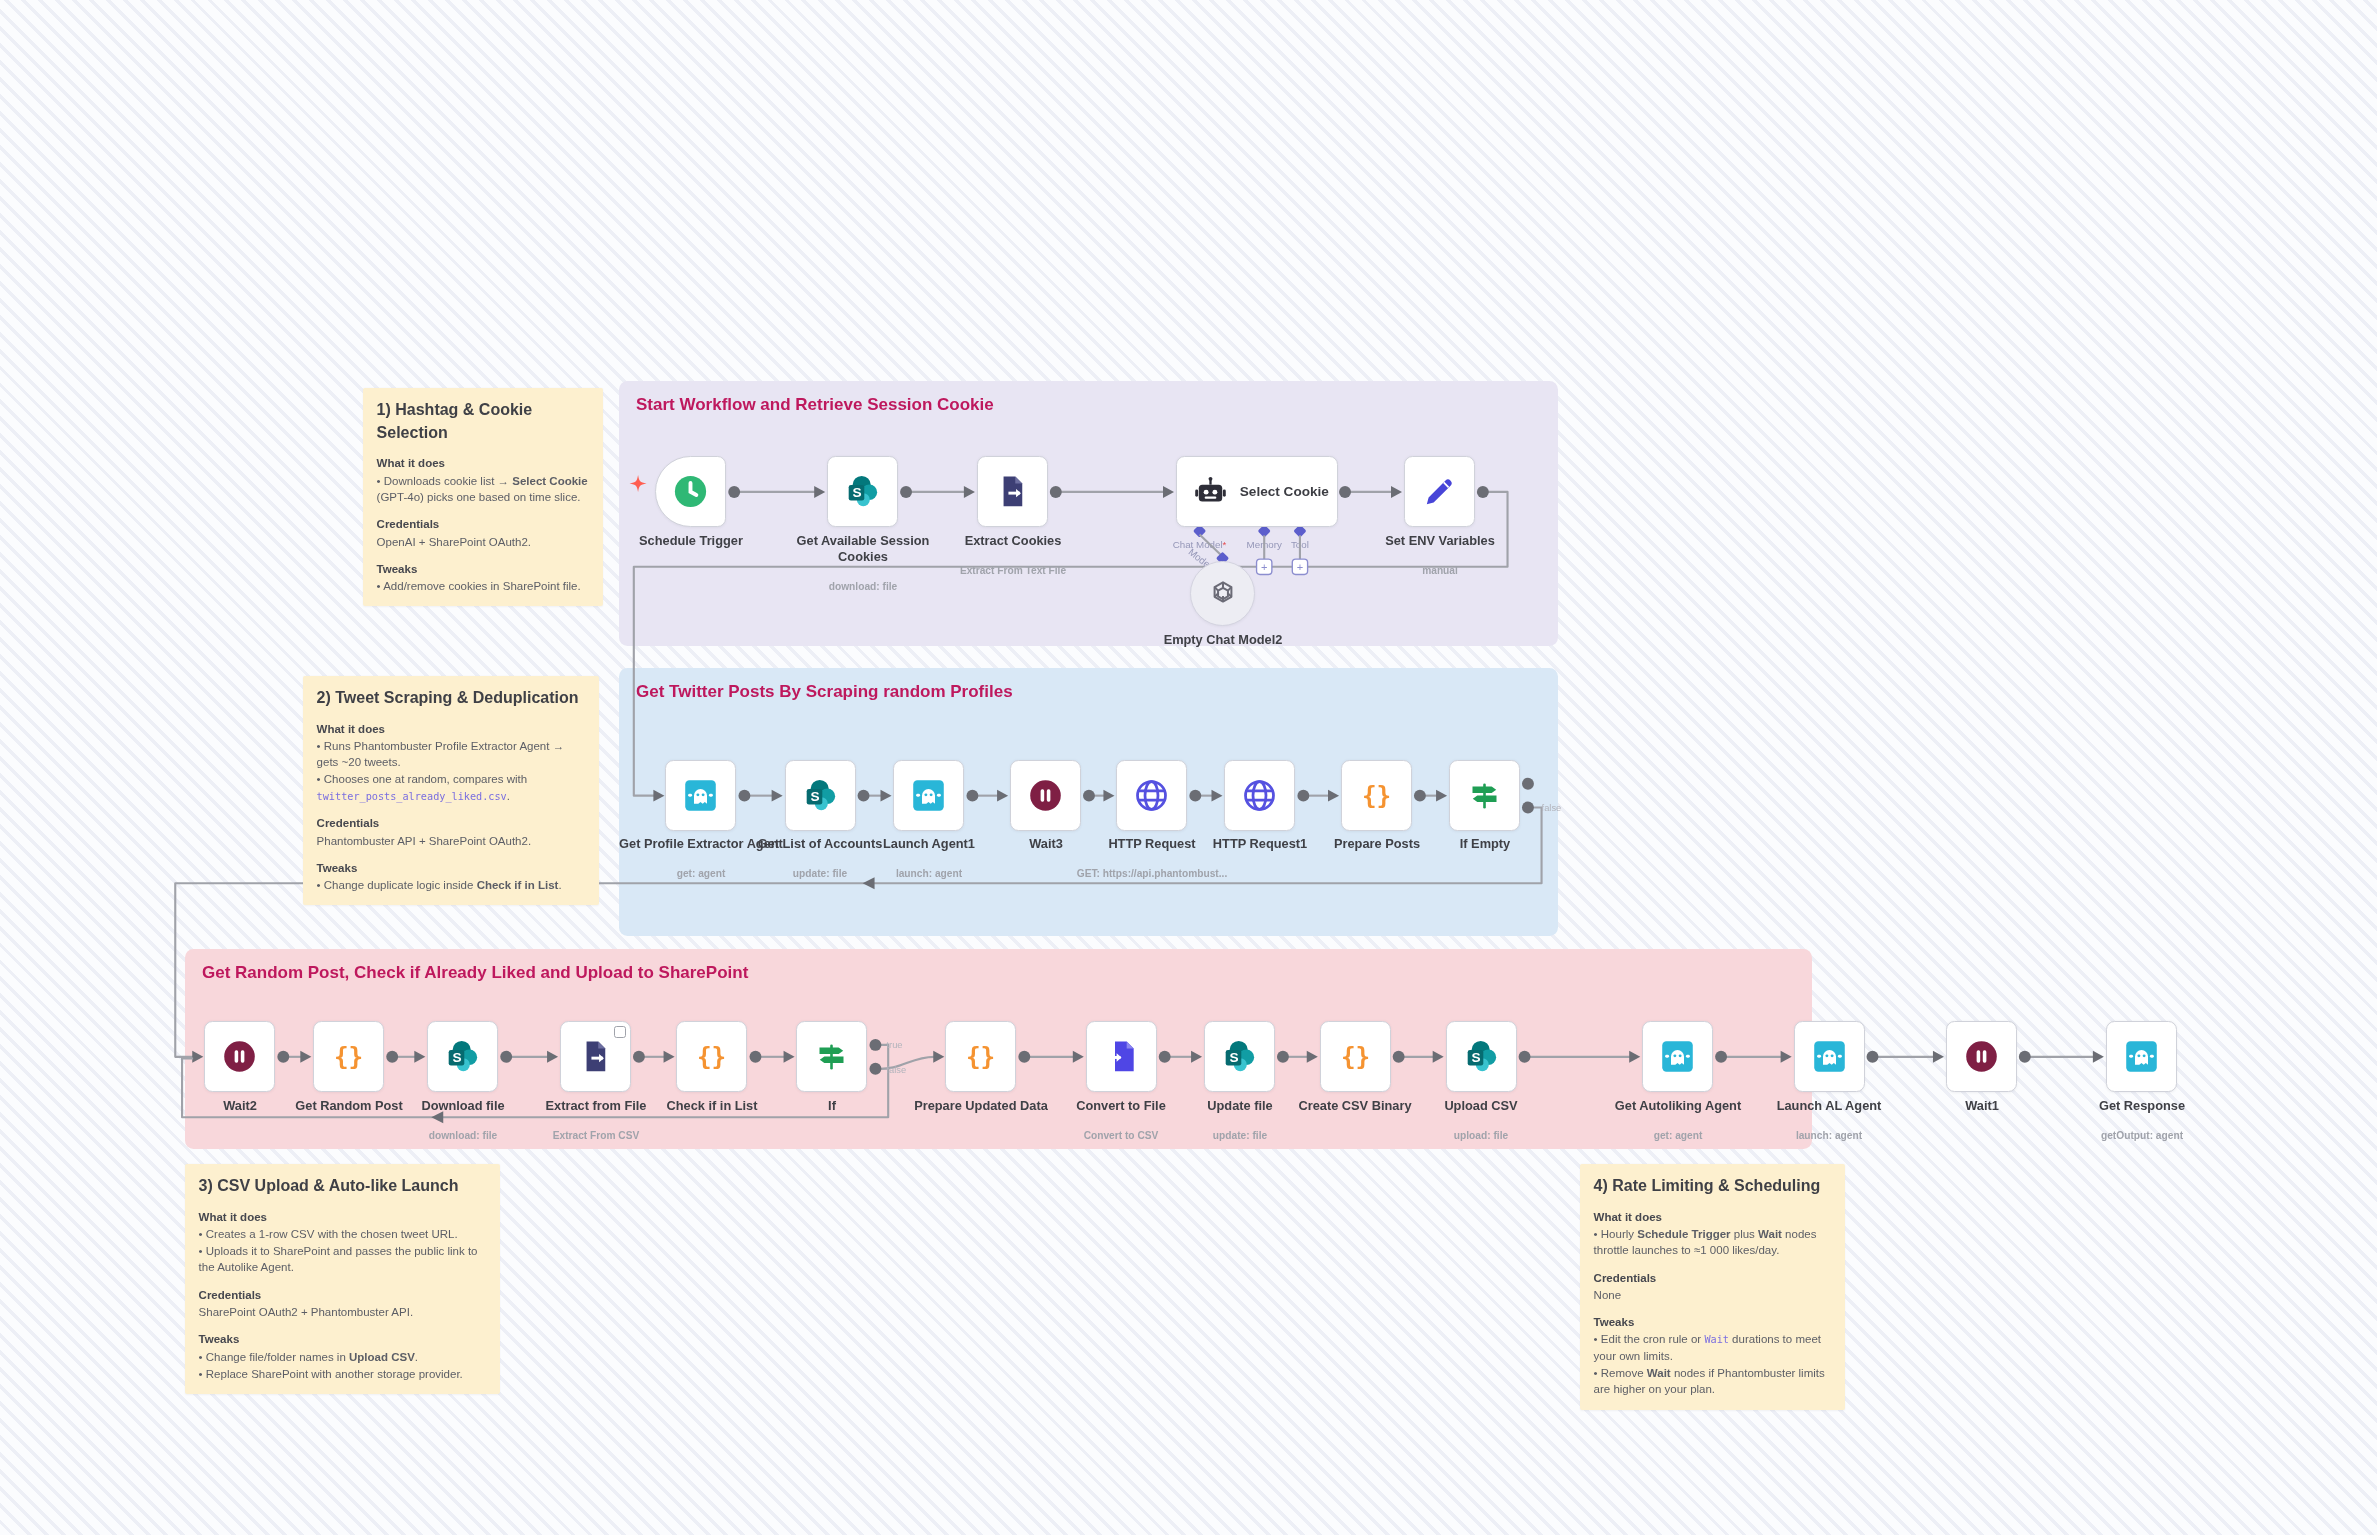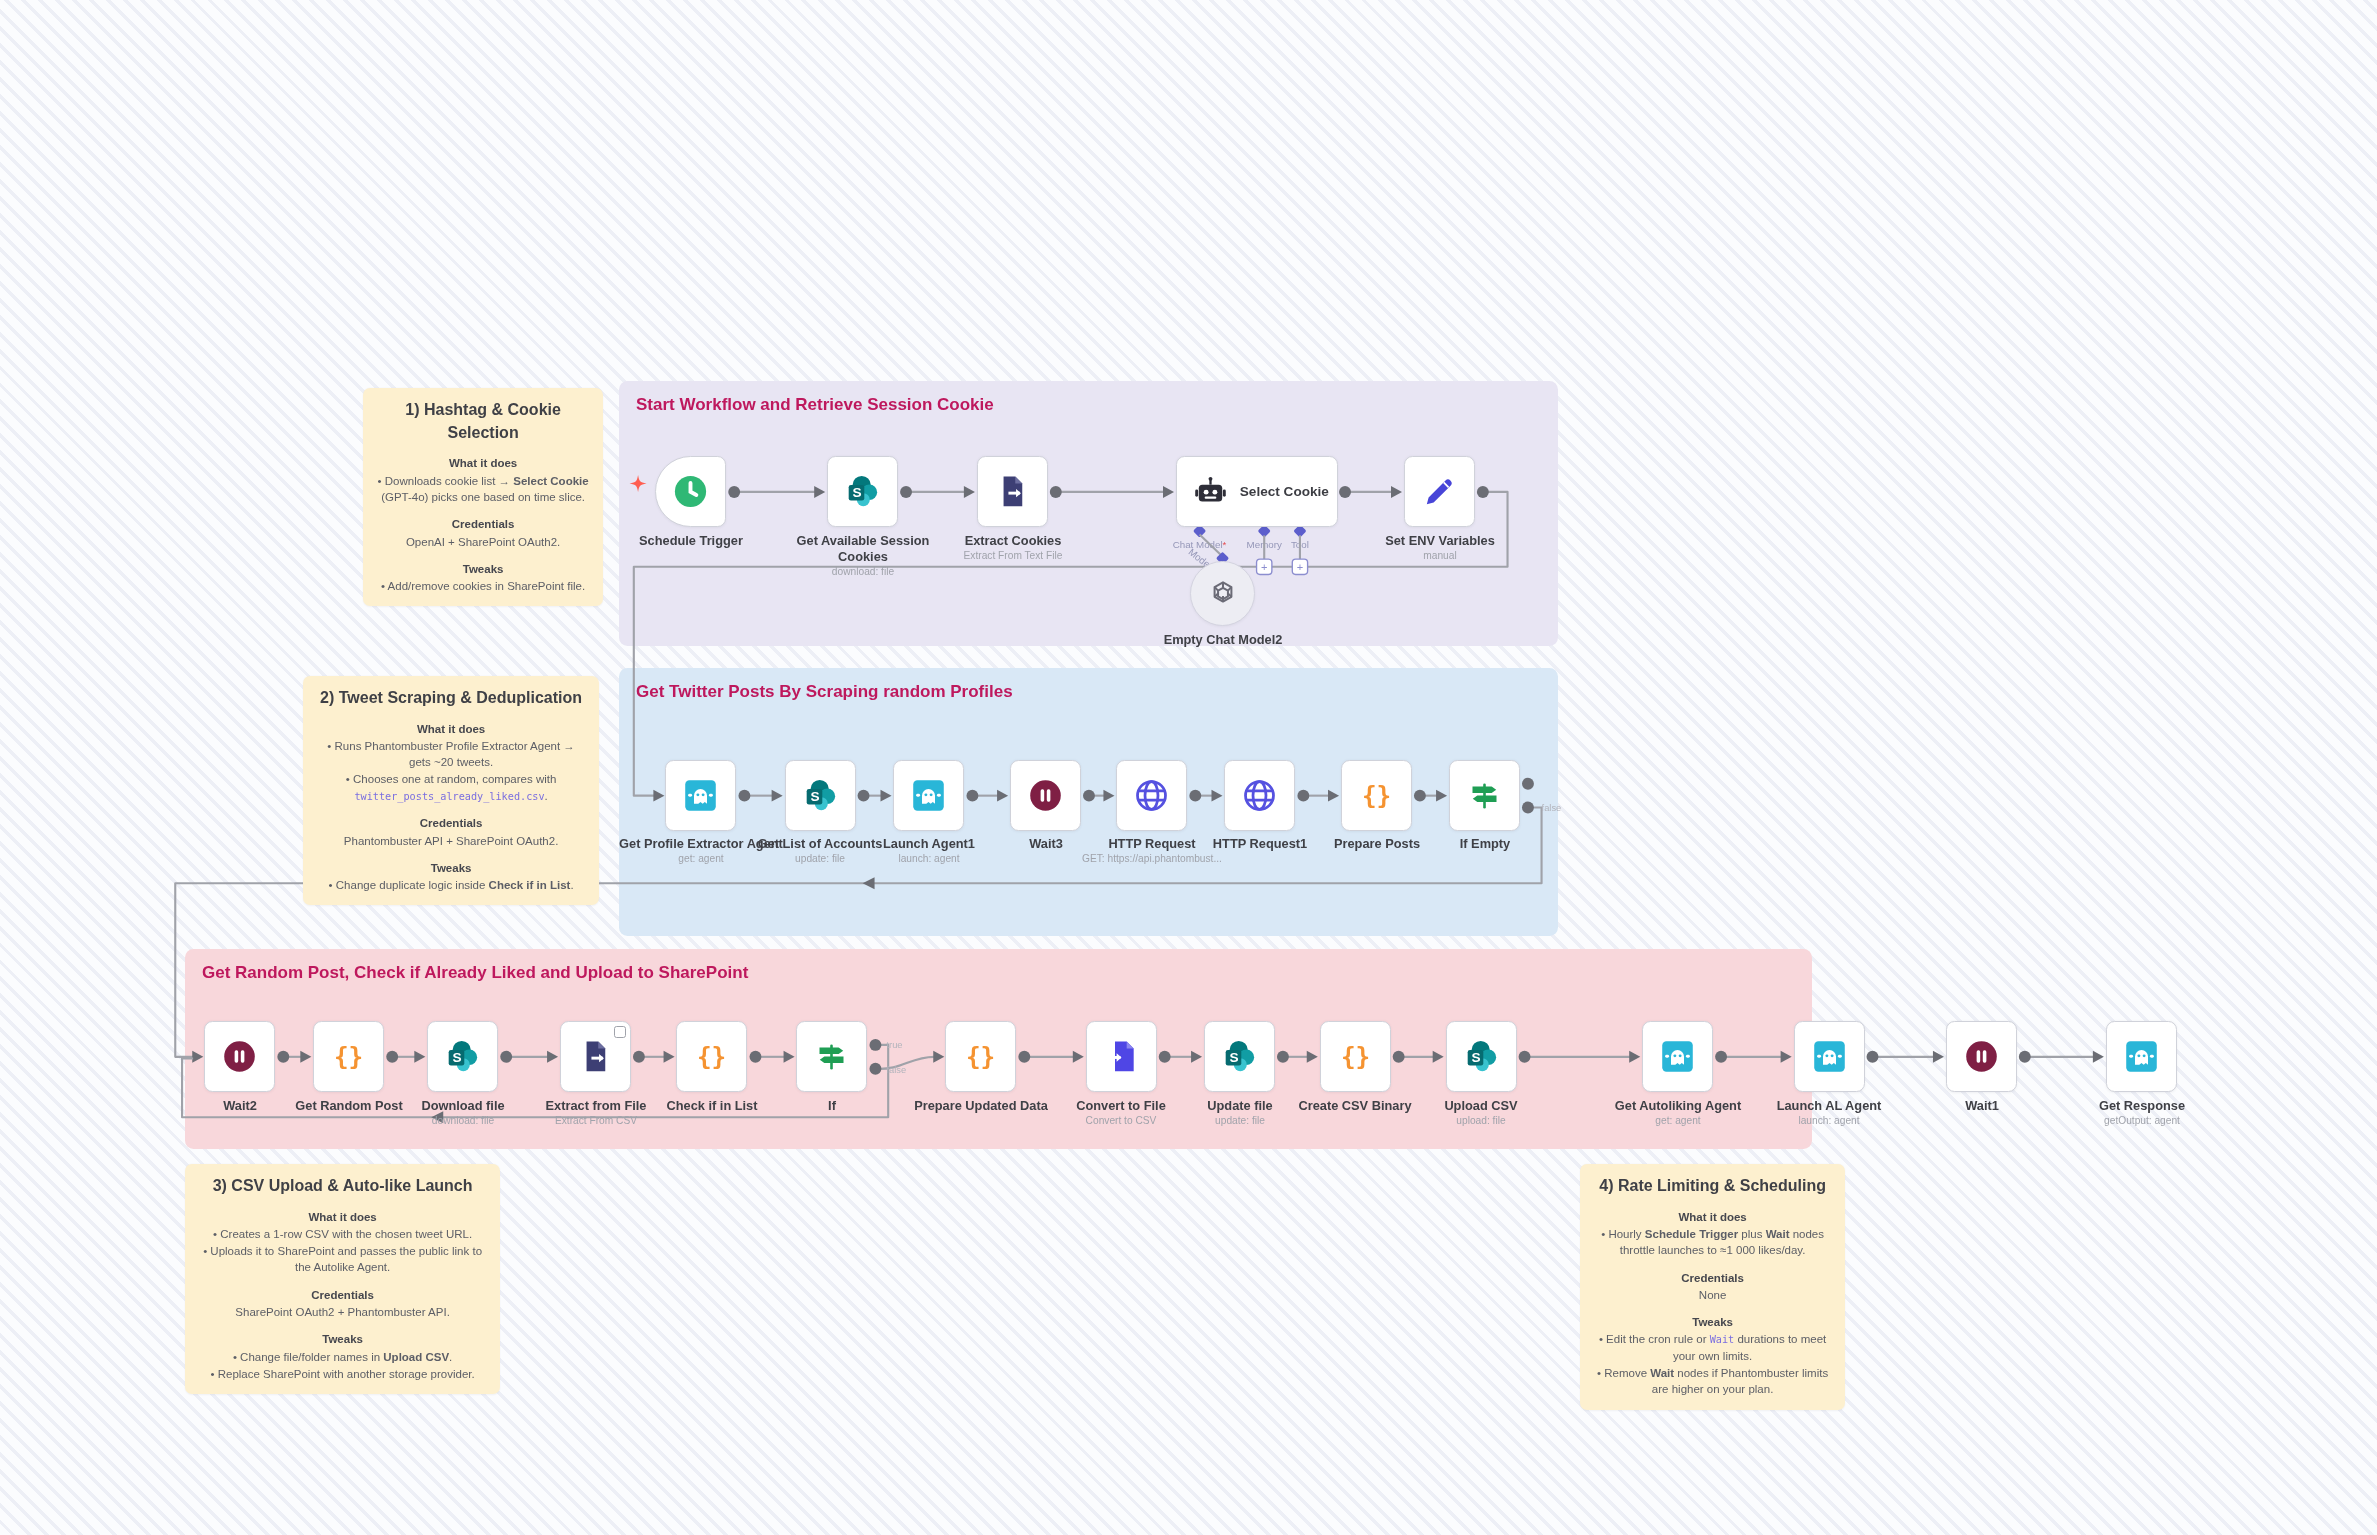--- a/index.html
+++ b/index.html
@@ -1,39 +1,39 @@
 <!DOCTYPE html>
 <html style="font-size:13.6px"><head>
 <meta charset="utf-8">
 <style>
   html,body{margin:0;padding:0;}
   body{font-family:"Liberation Sans",sans-serif;background:#fff;}
   #canvas{position:relative;overflow:hidden;
     background:repeating-linear-gradient(45deg,#fbfcfe 0px,#fbfcfe 8.5px,#edeff6 8.5px,#edeff6 12px);}
   .section{position:absolute;border-radius:8.5px;}
   .section-title{position:absolute;top:13.6px;left:17px;font-size:17px;font-weight:700;color:#be185d;white-space:nowrap;}
-  .sticky{position:absolute;background:#fdf0cf;border-radius:7px;padding:11px 13.6px;color:#5c5e66;
-    font-size:11.5px;line-height:1.42;box-shadow:0 0.9px 1.7px rgba(60,60,80,.06);text-align:center;}
+  .sticky{position:absolute;background:#fdf0cf;border-radius:2px;padding:11px 13.6px;color:#5c5e66;
+    font-size:11.5px;line-height:1.42;box-shadow:0 0.9px 1.7px rgba(60,60,80,.06);}
   .sticky h4{margin:0 0 7.7px 0;font-size:16px;color:#3f4046;}
   .s-head{font-weight:700;color:#46474e;margin-top:11px;}
   .sticky p{margin:0.9px 0;}
   .seg-b{font-weight:700;}
   .seg-c{font-family:"DejaVu Sans Mono",monospace;font-size:10.2px;color:#7a6ee0;}
   .node{position:absolute;width:71px;height:71px;background:#fff;border:1.7px solid #d0d2da;border-radius:8.5px;
     box-shadow:0 0.9px 2.6px rgba(68,68,90,.07);display:flex;align-items:center;justify-content:center;box-sizing:border-box;}
   .node.trigger{border-radius:36px 8.5px 8.5px 36px;}
   .node.wide{width:162px;justify-content:flex-start;padding-left:13.6px;gap:10.2px;}
   .node.circle{width:65px;height:65px;border-radius:50%;background:#ededf3;border-color:#d4d4e0;}
   .node .icon{display:flex;align-items:center;justify-content:center;}
   .node .icon svg{width:39px;height:39px;}
   .node.circle .icon svg{width:32px;height:32px;}
   .wlabel{font-size:13.6px;font-weight:600;color:#3c3d43;}
   .badge{position:absolute;top:4.3px;right:4.3px;width:9.4px;height:9.4px;border:1.3px solid #a0a3ab;border-radius:2.6px;background:#fff;}
   .nlabel{position:absolute;width:170px;text-align:center;font-size:12.8px;font-weight:600;color:#3f4046;line-height:1.25;}
-  .nsub{margin-top:0;font-size:10.2px;font-weight:400;color:#a0a3ab;line-height:1.3;}
+  .nsub{margin-top:15px;font-size:10.2px;font-weight:700;color:#a0a3ab;line-height:1.3;}
   svg.wires{position:absolute;left:0;top:0;}
 </style>
 </head>
 <body>
 
 <div id="canvas" style="width: 2377px; height: 1536px;">
     <div class="section" style="left: 619px; top: 381px; width: 939px; height: 265px; background: rgb(232, 229, 243);">
       <span class="section-title">Start Workflow and Retrieve Session Cookie</span>
     </div>
     <div class="section" style="left: 619px; top: 668px; width: 939px; height: 268px; background: rgb(217, 232, 246);">

